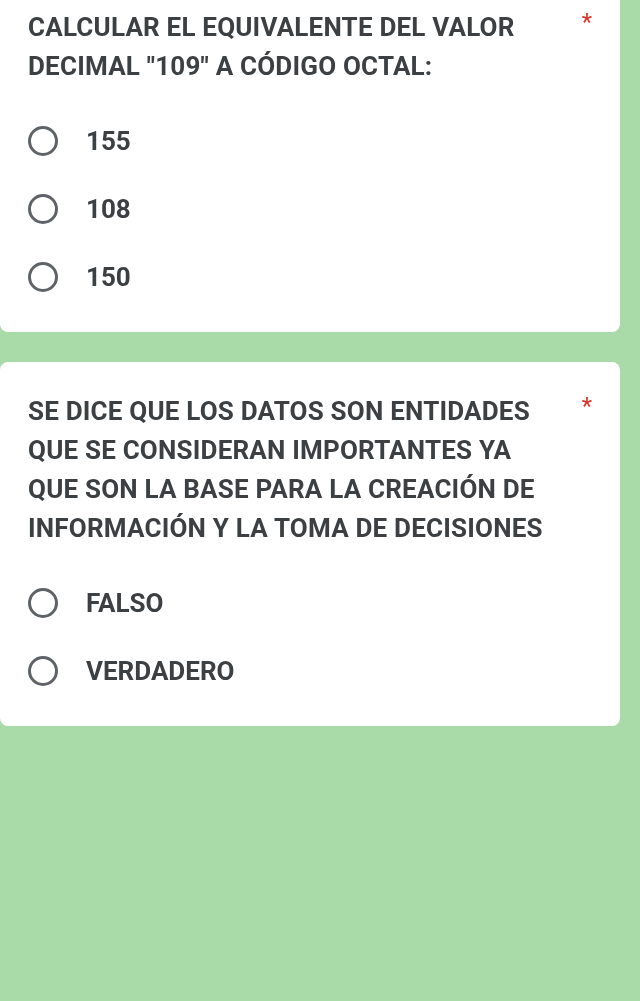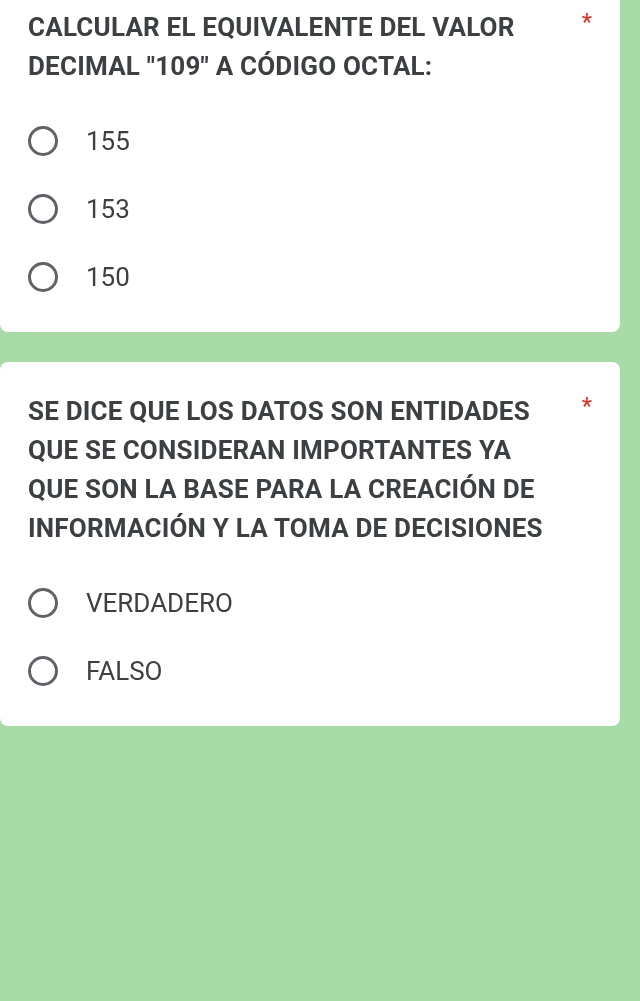--- a/index.html
+++ b/index.html
@@ -63,51 +63,51 @@
       width: 30px;
       height: 30px;
       border: 3px solid #5f6368;
       border-radius: 50%;
       margin-right: 28px;
       flex-shrink: 0;
     }
     .option-label {
       font-size: 26px;
       color: #3c4043;
-      font-weight: 400;
+      font-weight: 700;
     }
   </style>
 </head>
 <body>
 
 <div class="card card-1">
   <div class="question-header">
     <div class="question-text">CALCULAR EL EQUIVALENTE DEL VALOR   DECIMAL "109" A CÓDIGO OCTAL:</div>
     <div class="required-asterisk">*</div>
   </div>
   <div class="option">
     <div class="radio-circle"></div>
     <div class="option-label">155</div>
   </div>
   <div class="option">
     <div class="radio-circle"></div>
-    <div class="option-label">153</div>
+    <div class="option-label">108</div>
   </div>
   <div class="option">
     <div class="radio-circle"></div>
     <div class="option-label">150</div>
   </div>
 </div>
 
 <div class="card card-2">
   <div class="question-header">
     <div class="question-text">SE DICE QUE LOS DATOS SON ENTIDADES QUE SE CONSIDERAN  IMPORTANTES  YA QUE SON LA BASE PARA LA CREACIÓN DE INFORMACIÓN Y LA TOMA DE DECISIONES</div>
     <div class="required-asterisk">*</div>
   </div>
   <div class="option">
     <div class="radio-circle"></div>
-    <div class="option-label">VERDADERO</div>
+    <div class="option-label">FALSO</div>
   </div>
   <div class="option">
     <div class="radio-circle"></div>
-    <div class="option-label">FALSO</div>
+    <div class="option-label">VERDADERO</div>
   </div>
 </div>
 
 </body></html>

